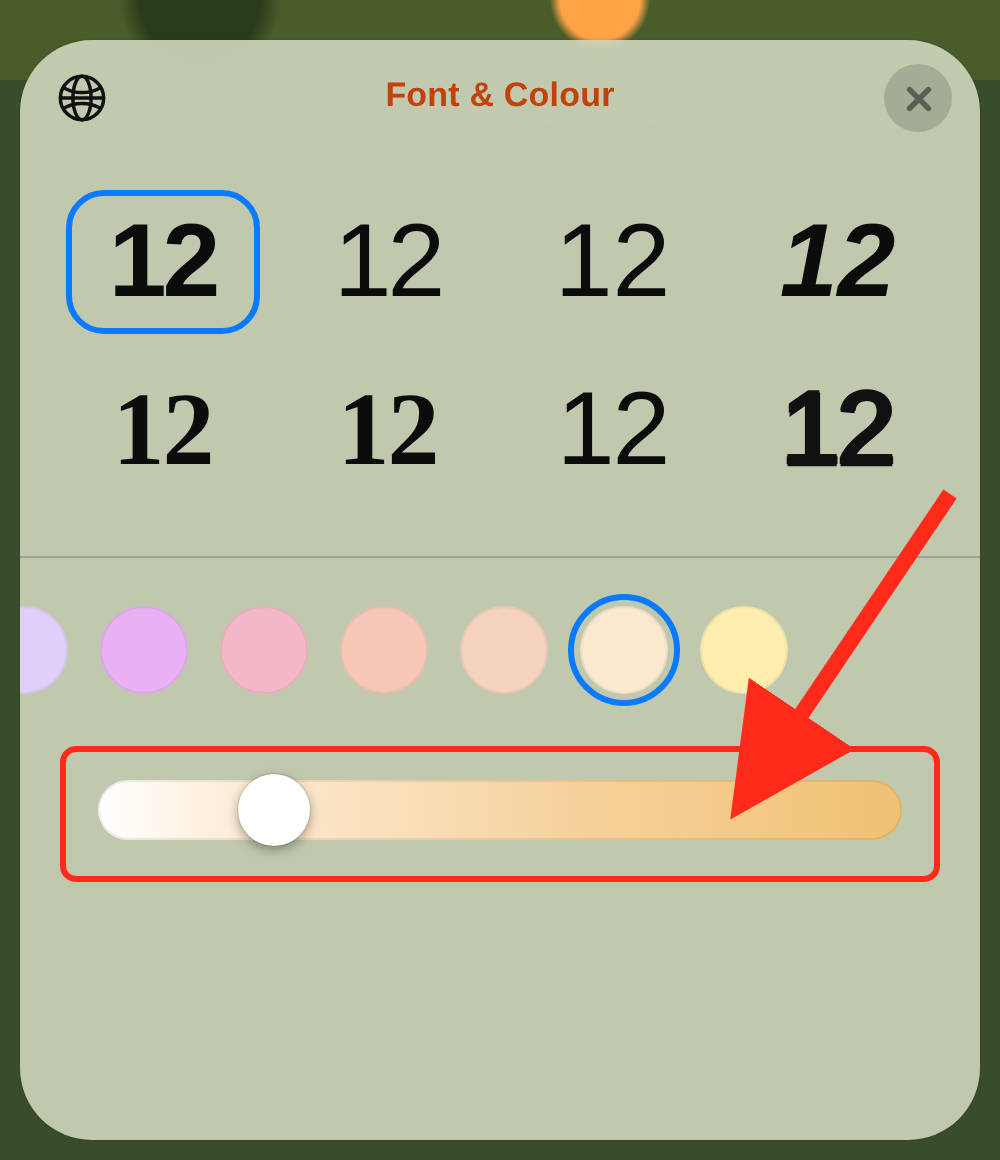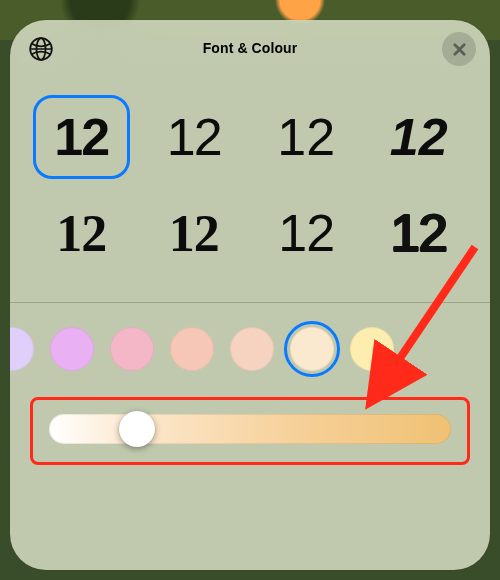--- a/index.html
+++ b/index.html
@@ -34,40 +34,40 @@
     height:56px;position:relative;
   }
   .globe {
     position:absolute;left:14px;top:12px;
     width:34px;height:34px;border-radius:50%;
     display:flex;align-items:center;justify-content:center;
     color:#111;
   }
   .globe svg{width:26px;height:26px;stroke:#111;stroke-width:1.6;fill:none;}
   .title {
-    font-size:14px;font-weight:600;color:#000000;
+    font-size:17px;font-weight:600;color:#c2410c;
     letter-spacing:0.1px;
   }
   .close {
     position:absolute;right:14px;top:12px;
     width:34px;height:34px;border-radius:50%;
     background:rgba(140,148,130,0.55);
     display:flex;align-items:center;justify-content:center;
     color:#555;cursor:pointer;
   }
   .close svg{width:15px;height:15px;stroke:#595f55;stroke-width:3;stroke-linecap:round;}
   
   .font-grid {
     display:grid;
     grid-template-columns:repeat(4,1fr);
     gap:18px 22px;
     padding:22px 26px 30px;
   }
   .font-opt {
-    height:78px;border-radius:16px;
+    height:66px;border-radius:16px;
     display:flex;align-items:center;justify-content:center;
     font-size:52px;color:#0c0c0c;font-weight:700;
     cursor:pointer;position:relative;
   }
   .font-opt.selected {
     outline:3.5px solid #0a7aff;border-radius:16px;
   }
   .f0{font-family:"Helvetica Neue",Arial,sans-serif;font-weight:700;letter-spacing:-2px;}
   .f1{font-family:Futura,"Century Gothic",sans-serif;font-weight:300;letter-spacing:-2px;}
   .f2{font-family:"DIN Alternate","Arial Narrow",sans-serif;font-weight:500;font-stretch:condensed;letter-spacing:0;}

